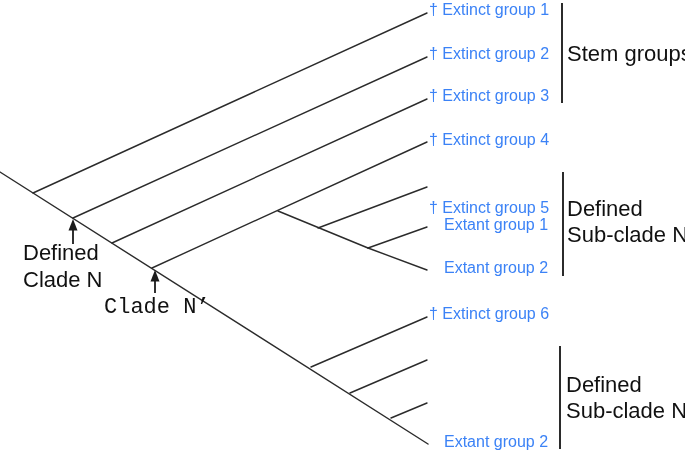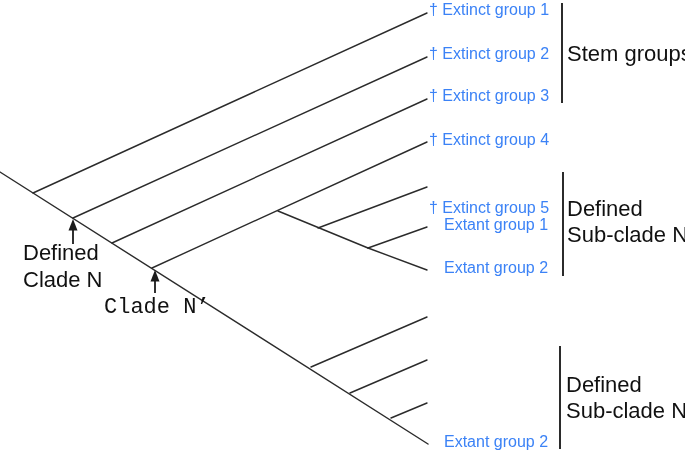--- a/index.html
+++ b/index.html
@@ -76,20 +76,21 @@
     </g>
   </svg>
 
   <div class="tip-label" style="left:429px; top:1px;">† Extinct group 1</div>
   <div class="tip-label" style="left:429px; top:45px;">† Extinct group 2</div>
   <div class="tip-label" style="left:429px; top:87px;">† Extinct group 3</div>
   <div class="tip-label" style="left:429px; top:131px;">† Extinct group 4</div>
   <div class="tip-label" style="left:429px; top:175px;margin-top:24px;">† Extinct group 5</div>
   <div class="tip-label" style="left:444px; top:216px;">Extant group 1</div>
   <div class="tip-label" style="left:444px; top:259px;">Extant group 2</div>
+  <div class="tip-label" style="left:429px; top:305px;">† Extinct group 6</div>
   <div class="tip-label" style="left:444px; top:433px;">Extant group 2</div>
 
   <div class="big-label" style="left:567px; top:41px;">Stem groups</div>
 
   <div class="big-label" style="left:567px; top:196px;">
     <div>Defined</div>
     <div>Sub-clade N1</div>
   </div>
 
   <div class="big-label" style="left:566px; top:372px;">

